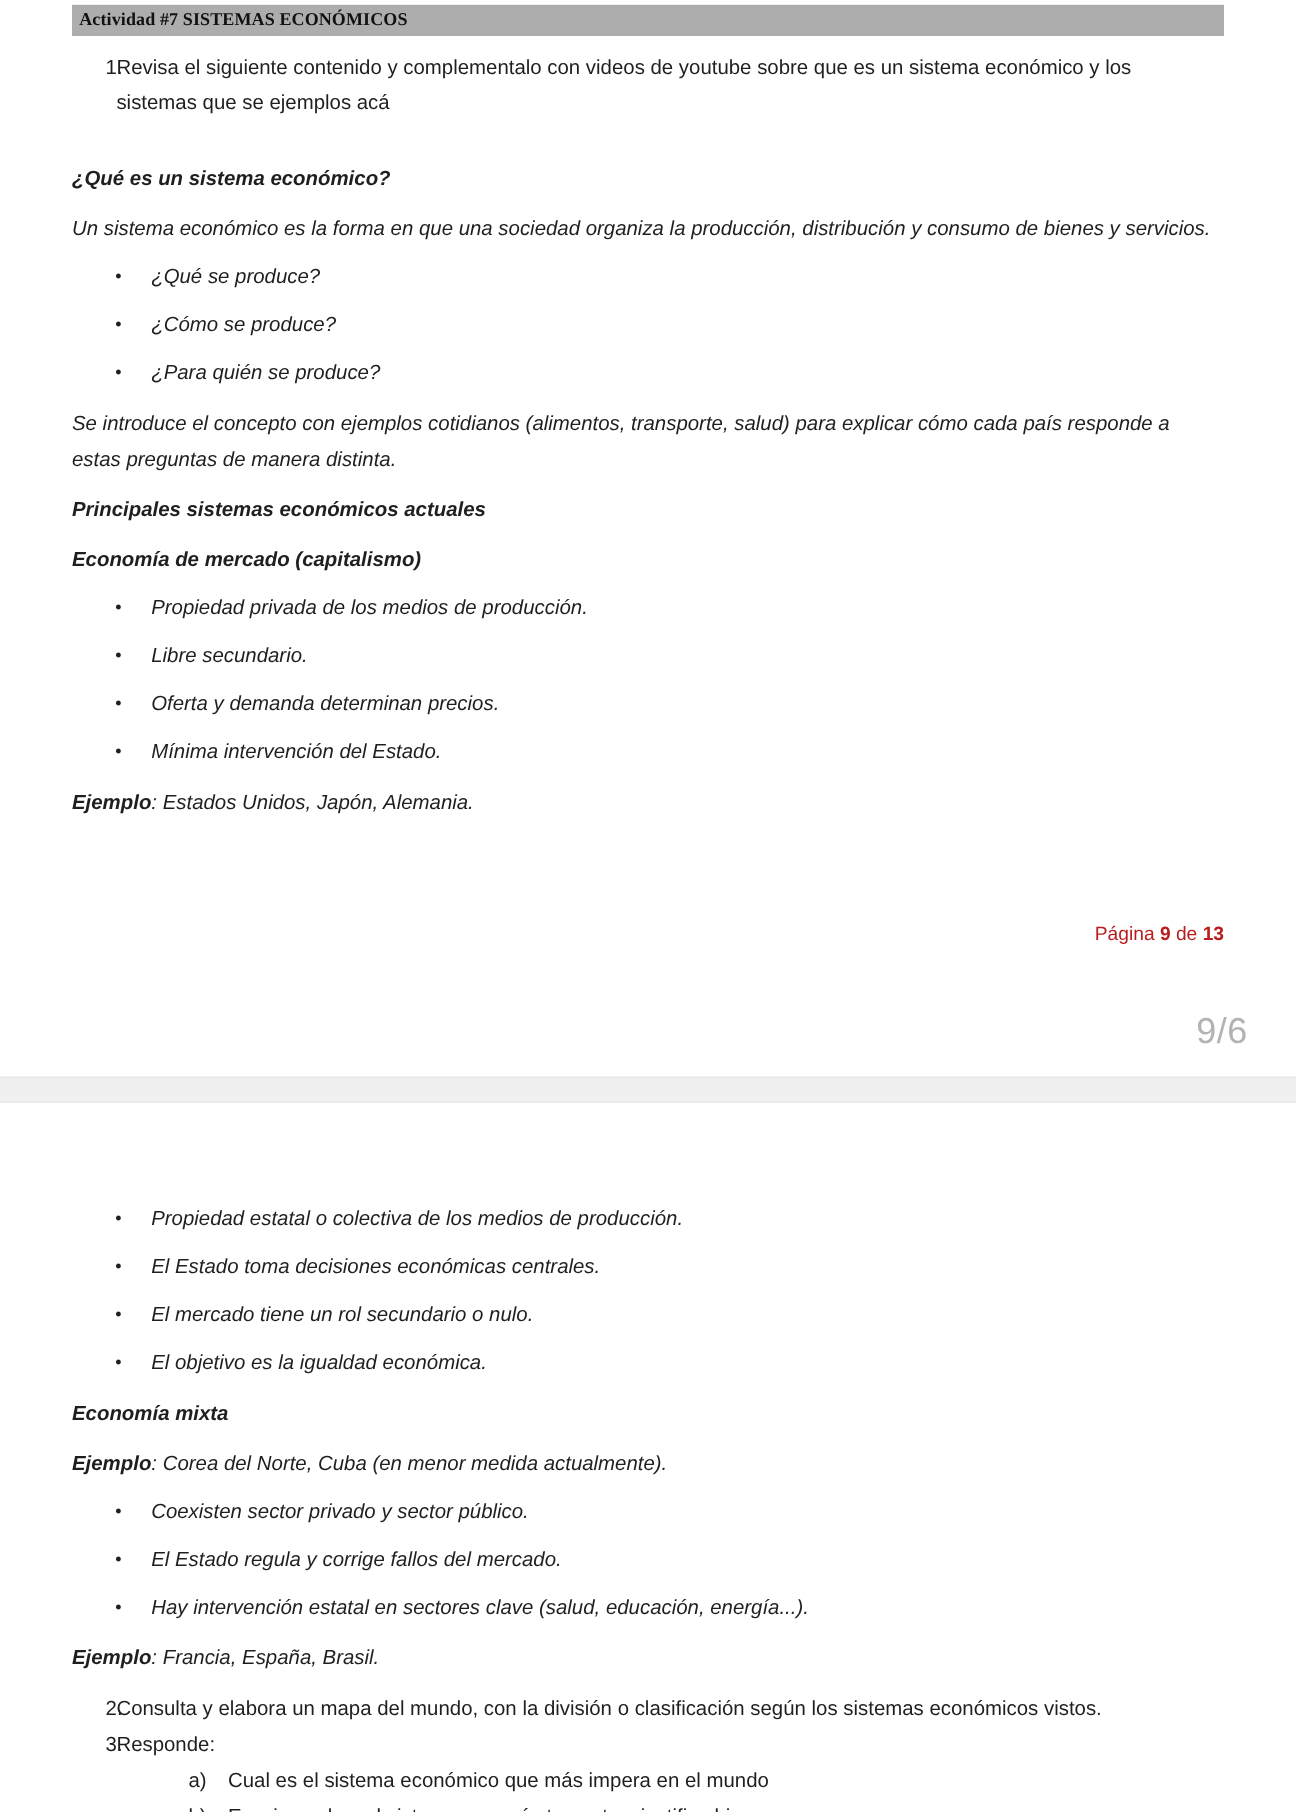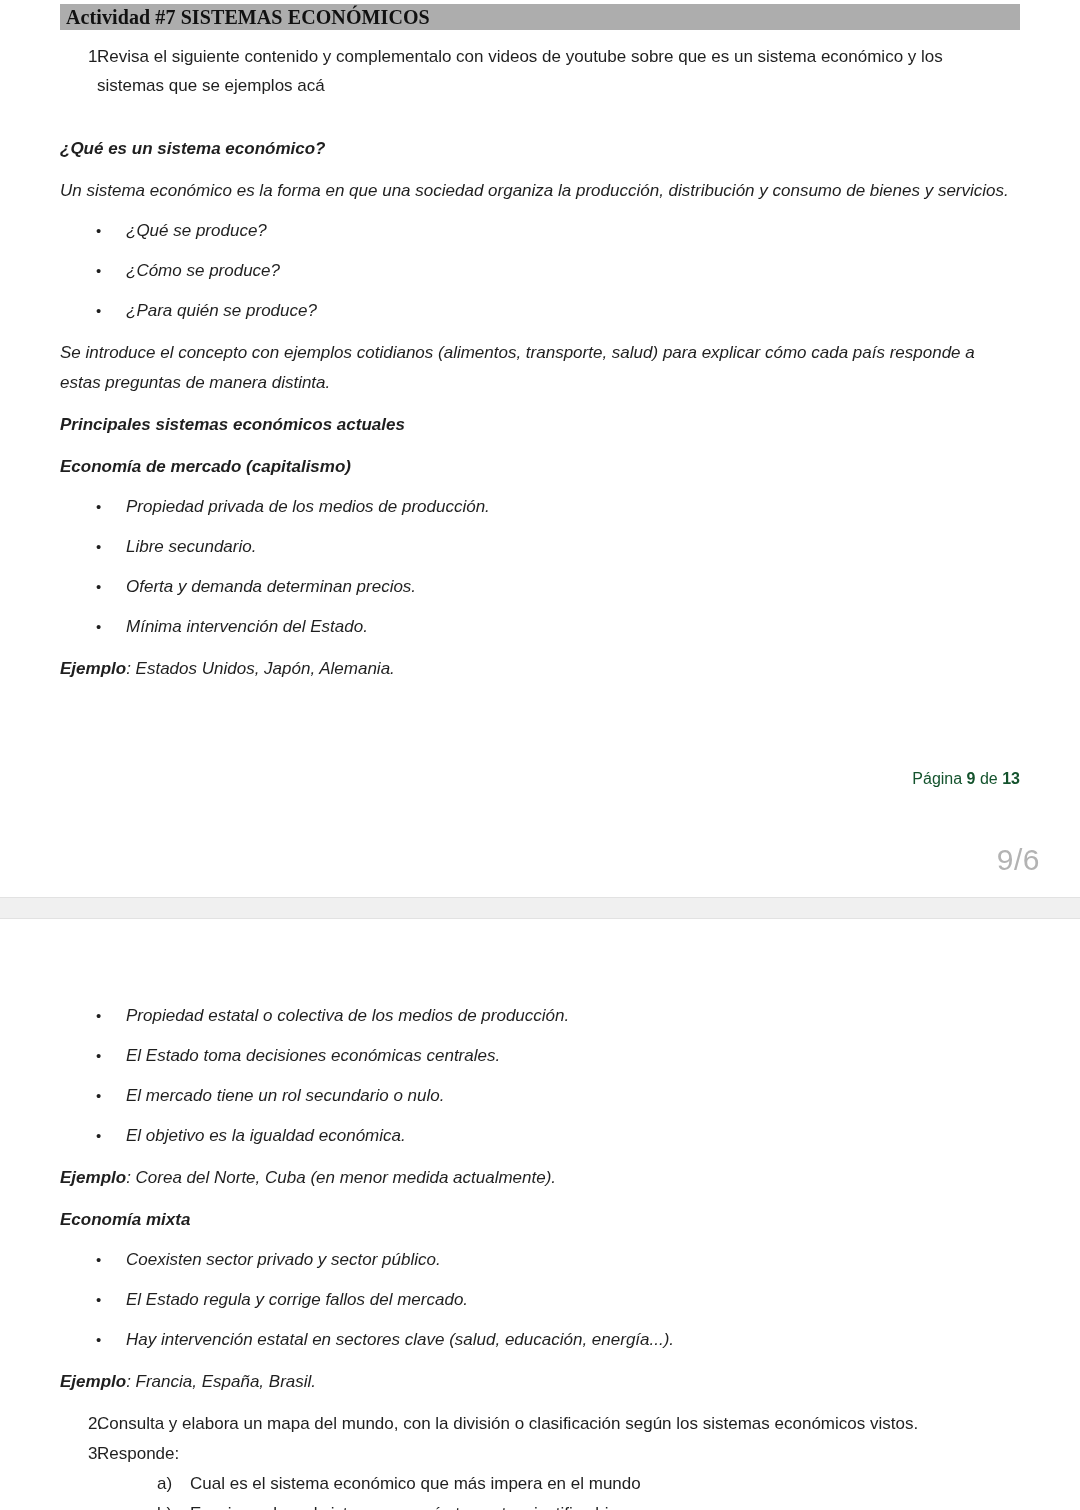--- a/index.html
+++ b/index.html
@@ -36,21 +36,21 @@
     height: 26px;
     display: flex;
     align-items: center;
     padding: 0 6px;
     margin: 4px 0 0 0;
     box-sizing: border-box;
   }
   .title-bar .title-text {
     font-family: "Liberation Serif", "DejaVu Serif", serif;
     font-weight: bold;
-    font-size: 20px;
+    font-size: 15px;
     letter-spacing: 0.1px;
     color: #111111;
     white-space: nowrap;
   }
 
   
   .num-item {
     display: flex;
     font-size: 17px;
     line-height: 29px;
@@ -127,21 +127,21 @@
   .spacer-12 { height: 12px; }
 
   
   .page-footer {
     position: absolute;
     left: 60px;
     right: 60px;
     bottom: 108px;
     text-align: right;
     font-size: 16px;
-    color: #14532d;
+    color: #b91c1c;
     line-height: 20px;
   }
   .page-footer b { font-weight: bold; }
 
   .page-indicator {
     position: absolute;
     right: 40px;
     bottom: 20px;
     font-size: 30px;
     color: #b3b3b3;
@@ -248,23 +248,23 @@
     </div>
     <div class="bullet">
       <span class="dot">•</span>
       <span class="content">El mercado tiene un rol secundario o nulo.</span>
     </div>
     <div class="bullet">
       <span class="dot">•</span>
       <span class="content">El objetivo es la igualdad económica.</span>
     </div>
 
+    <p class="para head">Economía mixta</p>
+
     <p class="para"><span class="lead-bold">Ejemplo</span><span>: Corea del Norte, Cuba (en menor medida actualmente).</span></p>
-
-    <p class="para head">Economía mixta</p>
 
     <div class="bullet">
       <span class="dot">•</span>
       <span class="content">Coexisten sector privado y sector público.</span>
     </div>
     <div class="bullet">
       <span class="dot">•</span>
       <span class="content">El Estado regula y corrige fallos del mercado.</span>
     </div>
     <div class="bullet">

